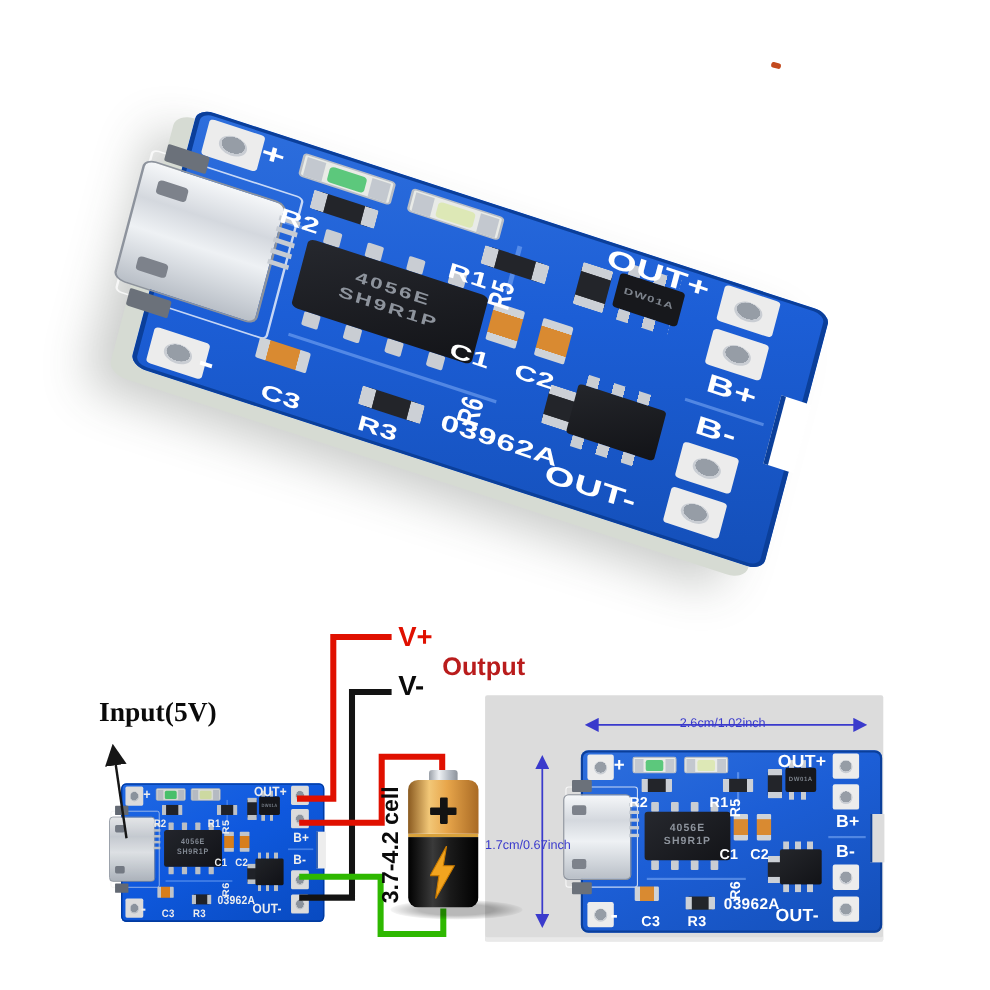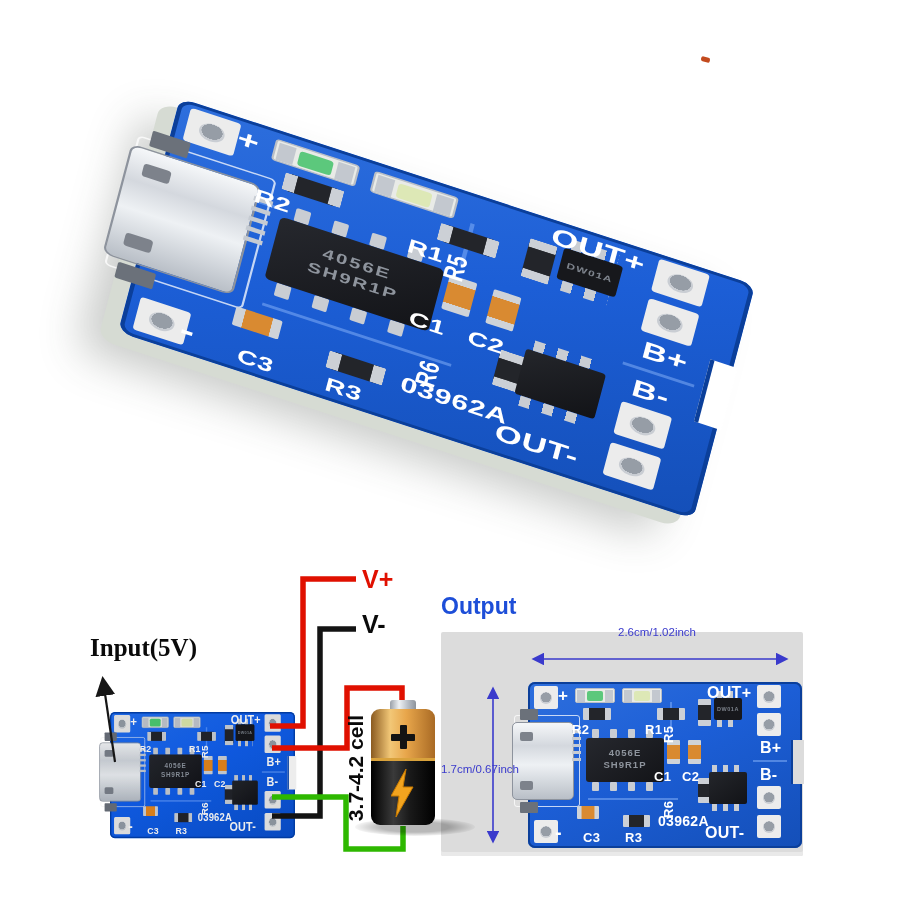--- a/index.html
+++ b/index.html
@@ -67,21 +67,21 @@
            background:linear-gradient(90deg,#000,#3a3a3a 35%,#1a1a1a 60%,#000);border-top:3px solid #d9a23c;}
   .bat-plus{position:absolute;left:20px;top:16px;width:24px;height:24px;}
   .bat-plus:before{content:"";position:absolute;left:0;top:9px;width:24px;height:7px;background:#131313;border-radius:1px;}
   .bat-plus:after{content:"";position:absolute;left:9px;top:0;width:7px;height:24px;background:#131313;border-radius:1px;}
   .bolt{position:absolute;left:20px;top:8px;}
 
   .fg{position:absolute;z-index:5;white-space:nowrap;}
   .t-input{font:700 25px "Liberation Serif",serif;color:#0a0a0a;}
   .t-vplus{font:700 25px "Liberation Sans",sans-serif;color:#e01000;}
   .t-vminus{font:700 25px "Liberation Sans",sans-serif;color:#0a0a0a;}
-  .t-output{font:700 23px "Liberation Sans",sans-serif;color:#1d4ed8;margin-left:39px;}
+  .t-output{font:700 23px "Liberation Sans",sans-serif;color:#b91c1c;}
   .t-cell{font:700 21px "Liberation Sans",sans-serif;color:#0a0a0a;transform:translate(-50%,-50%) rotate(-90deg);}
   .t-dim{font:400 11.5px "Liberation Sans",sans-serif;color:#3a3acc;transform:translate(-50%,-50%);}
 
   .panel{position:absolute;left:441px;top:632px;width:362px;height:224px;background:#dcdcdc;
          border-radius:2px;z-index:1;box-shadow:inset 0 -4px 0 #e9e9e9;}
   .speck{position:absolute;left:701px;top:57px;width:9px;height:5px;background:#c34a1e;
          border-radius:2px;transform:rotate(15deg);z-index:5;}
 </style>
 </head>
 <body>
@@ -395,17 +395,17 @@
         <polygon points="15,0 0,27 8,27 5,48 22,18 12,18" fill="#f2a41f" stroke="#c87a00" stroke-width="1"></polygon>
       </svg>
     </div>
   </div>
 
   <div class="fg t-input" style="left:90px;top:634px">Input(5V)</div>
   <div class="fg t-vplus" style="left:362px;top:565px">V+</div>
   <div class="fg t-vminus" style="left:362px;top:610px">V-</div>
   <div class="fg t-output" style="left:402px;top:593px">Output</div>
   <div class="fg t-cell" style="left:356px;top:768px">3.7-4.2 cell</div>
-  <div class="fg t-dim" style="left:657px;top:632px">2.6cm/1.02inch</div>
+  <div class="fg t-dim" style="left:657px;top:658px">2.6cm/1.02inch</div>
   <div class="fg t-dim" style="left:480px;top:769px">1.7cm/0.67inch</div>
 
   <div class="speck"></div>
 </div>
 
 </body></html>

